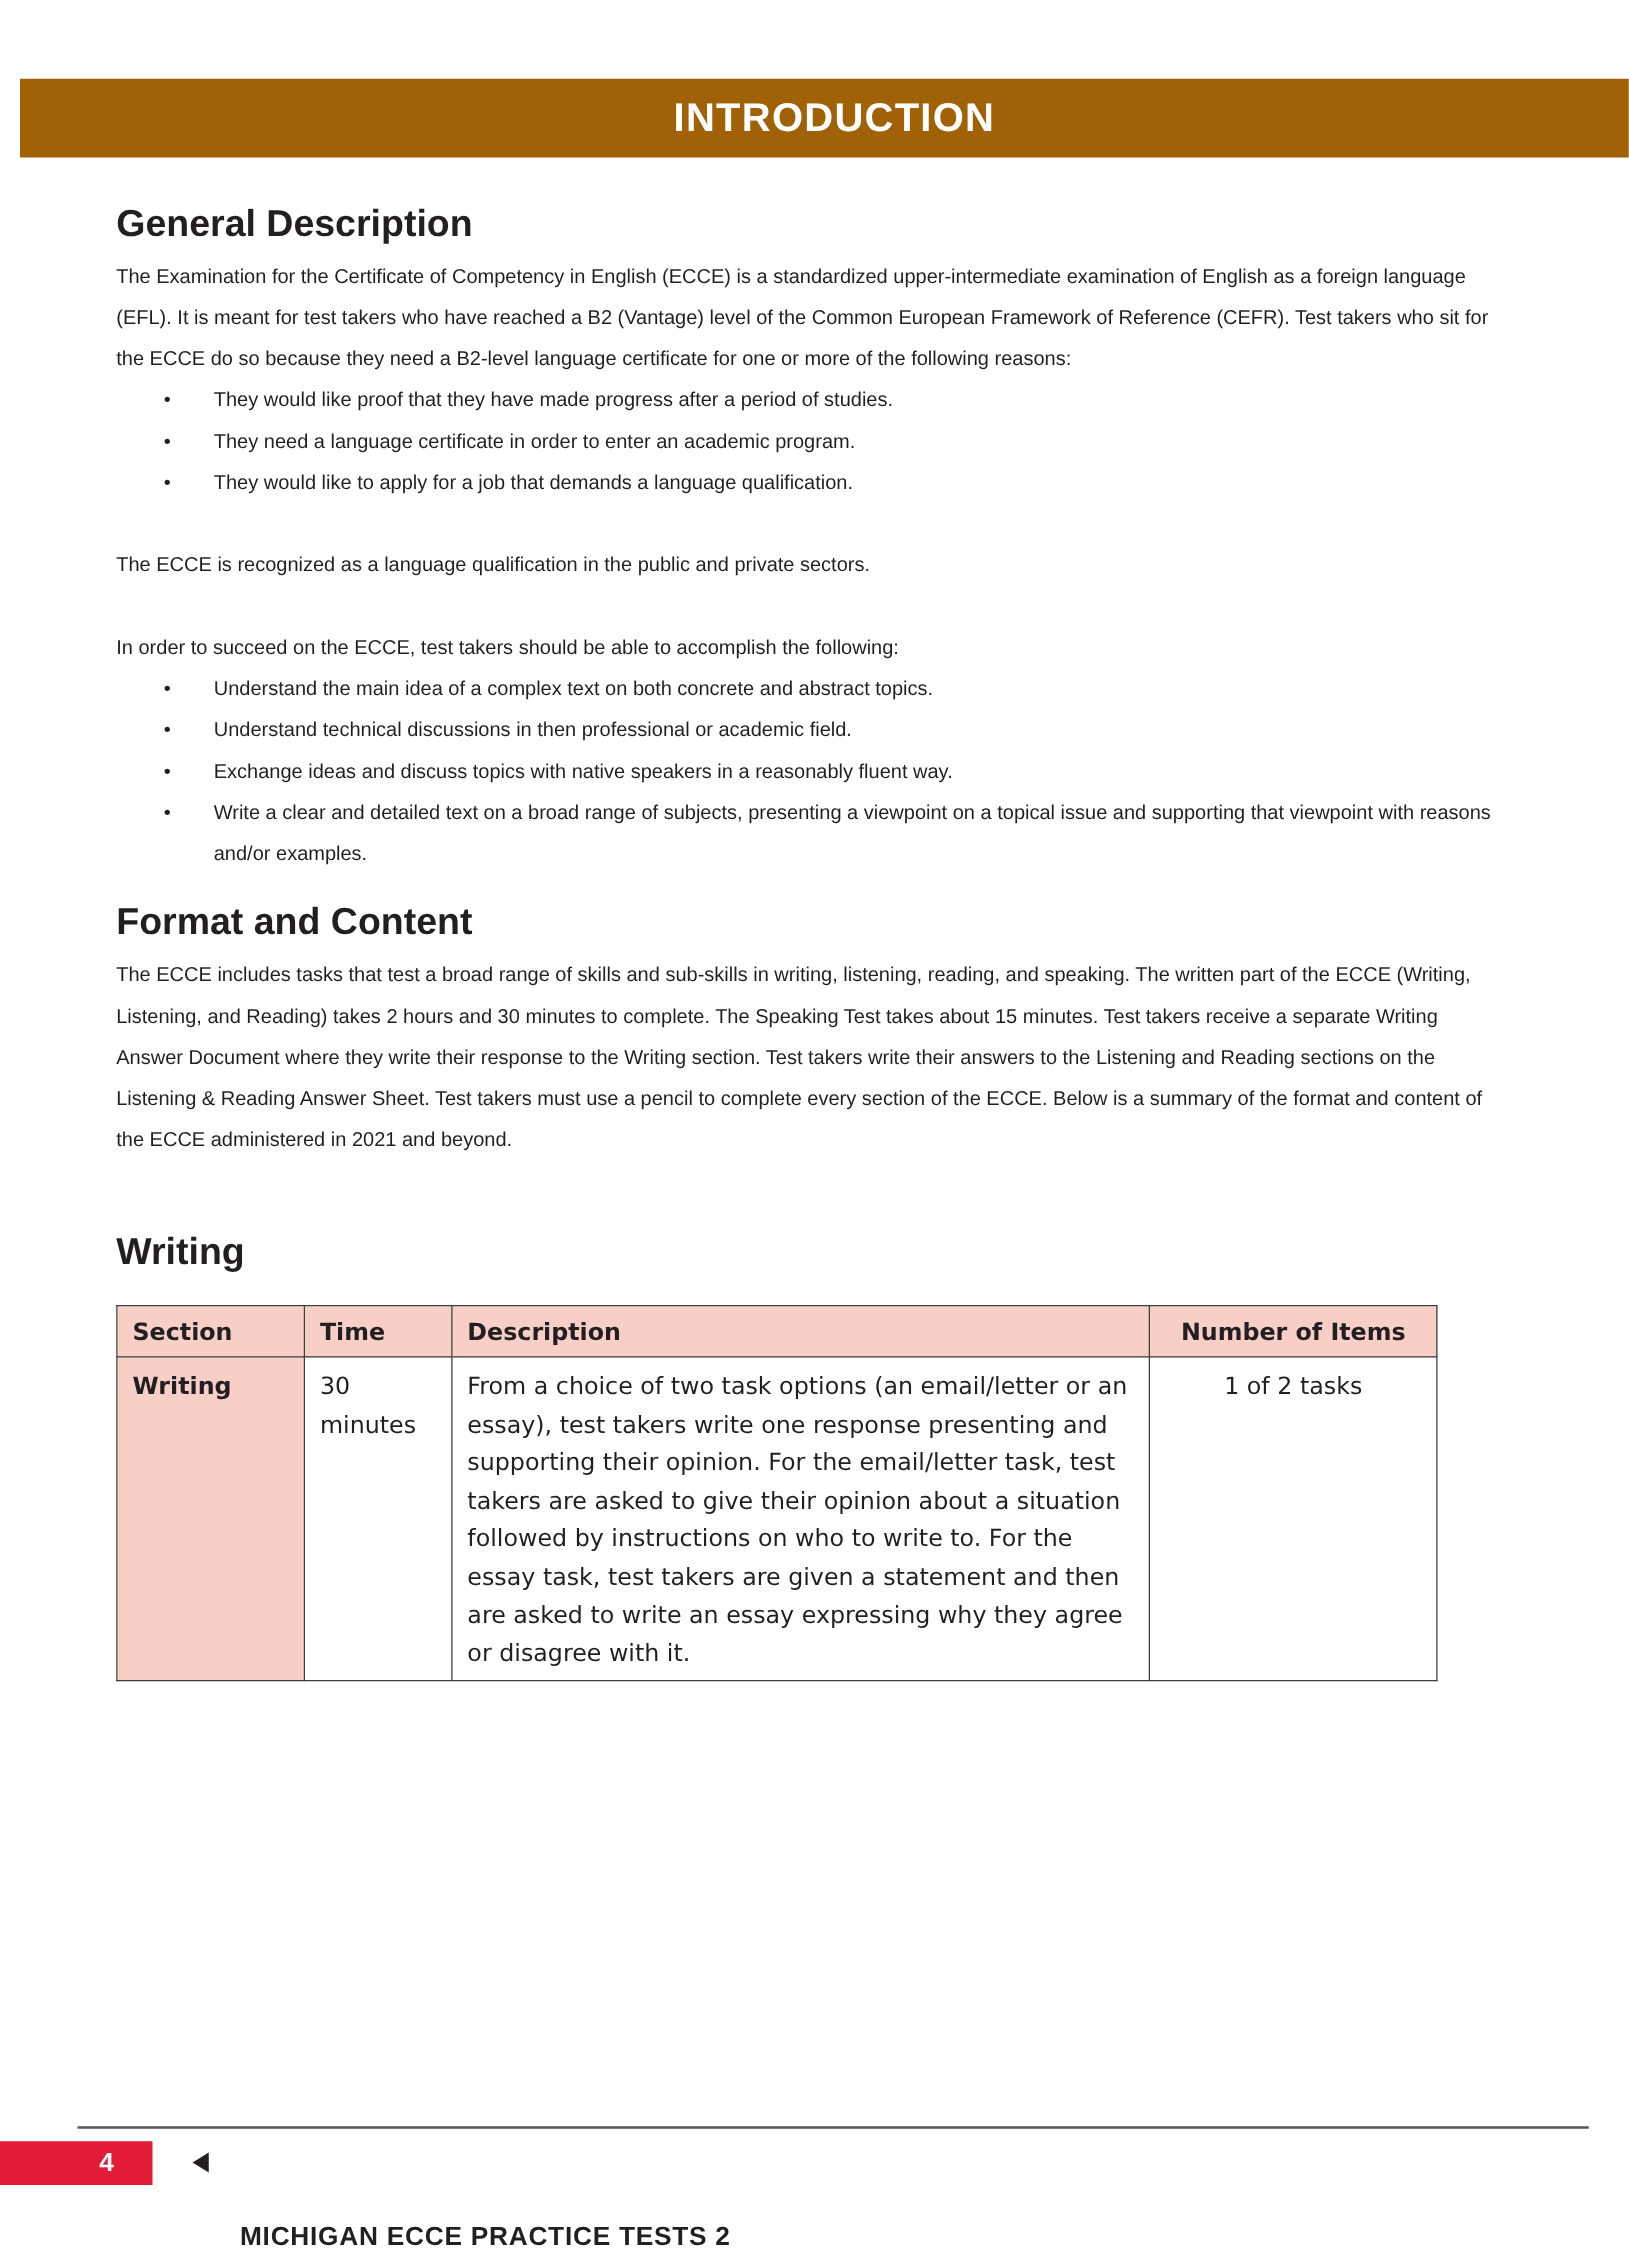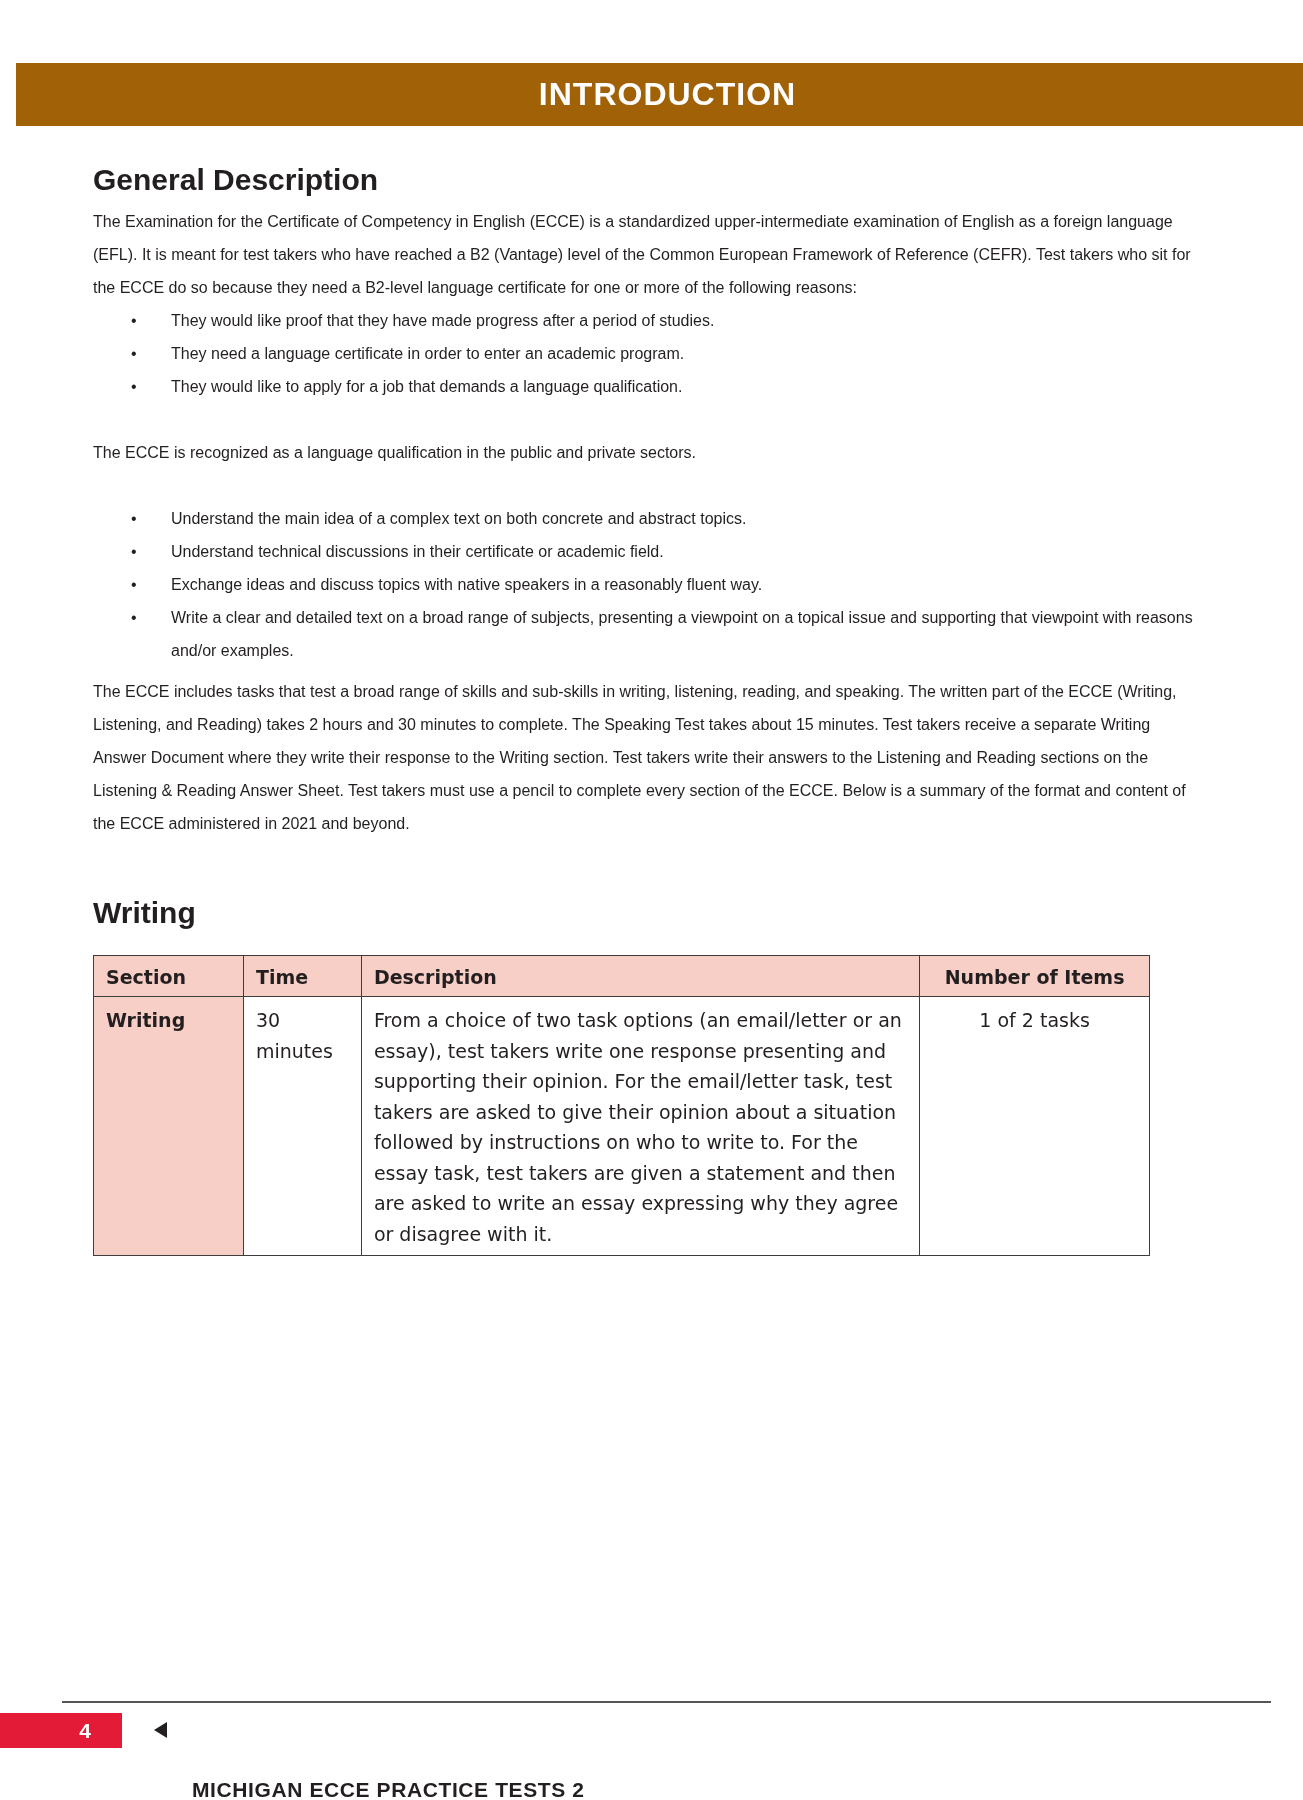--- a/index.html
+++ b/index.html
@@ -74,28 +74,30 @@
 
   <ul class="bullets">
     <li><span class="dot">•</span><span>They would like proof that they have made progress after a period of studies.</span></li>
     <li><span class="dot">•</span><span>They need a language certificate in order to enter an academic program.</span></li>
     <li><span class="dot">•</span><span>They would like to apply for a job that demands a language qualification.</span></li>
   </ul>
 
   <div class="gap-s"></div>
   <p class="body">The ECCE is recognized as a language qualification in the public and private sectors.</p>
   <div class="gap-s"></div>
+  <p class="body">In order to succeed on the ECCE, test takers should be able to accomplish the following:</p>
 
   <ul class="bullets">
     <li><span class="dot">•</span><span>Understand the main idea of a complex text on both concrete and abstract topics.</span></li>
-    <li><span class="dot">•</span><span>Understand technical discussions in their certificate or academic field.</span></li>
+    <li><span class="dot">•</span><span>Understand technical discussions in then professional or academic field.</span></li>
     <li><span class="dot">•</span><span>Exchange ideas and discuss topics with native speakers in a reasonably fluent way.</span></li>
     <li style="width:1100px;"><span class="dot">•</span><span>Write a clear and detailed text on a broad range of subjects, presenting a viewpoint on a topical issue and supporting that viewpoint with reasons and/or examples.</span></li>
   </ul>
 
+  <h2 style="margin-top:20px;">Format and Content</h2>
   <p class="body" style="margin-top:8px; width:1110px;">The ECCE includes tasks that test a broad range of skills and sub-skills in writing, listening, reading, and speaking. The written part of the ECCE (Writing, Listening, and Reading) takes 2 hours and 30 minutes to complete. The Speaking Test takes about 15 minutes. Test takers receive a separate Writing Answer Document where they write their response to the Writing section. Test takers write their answers to the Listening and Reading sections on the Listening &amp; Reading Answer Sheet. Test takers must use a pencil to complete every section of the ECCE. Below is a summary of the format and content of the ECCE administered in 2021 and beyond.</p>
 
   <h2 style="margin-top:55px;">Writing</h2>
 
   <div class="t-wrap" style="margin-top:24px;">
     <table class="writing">
       <colgroup>
         <col style="width:150px;">
         <col style="width:118px;">
         <col style="width:559px;">

